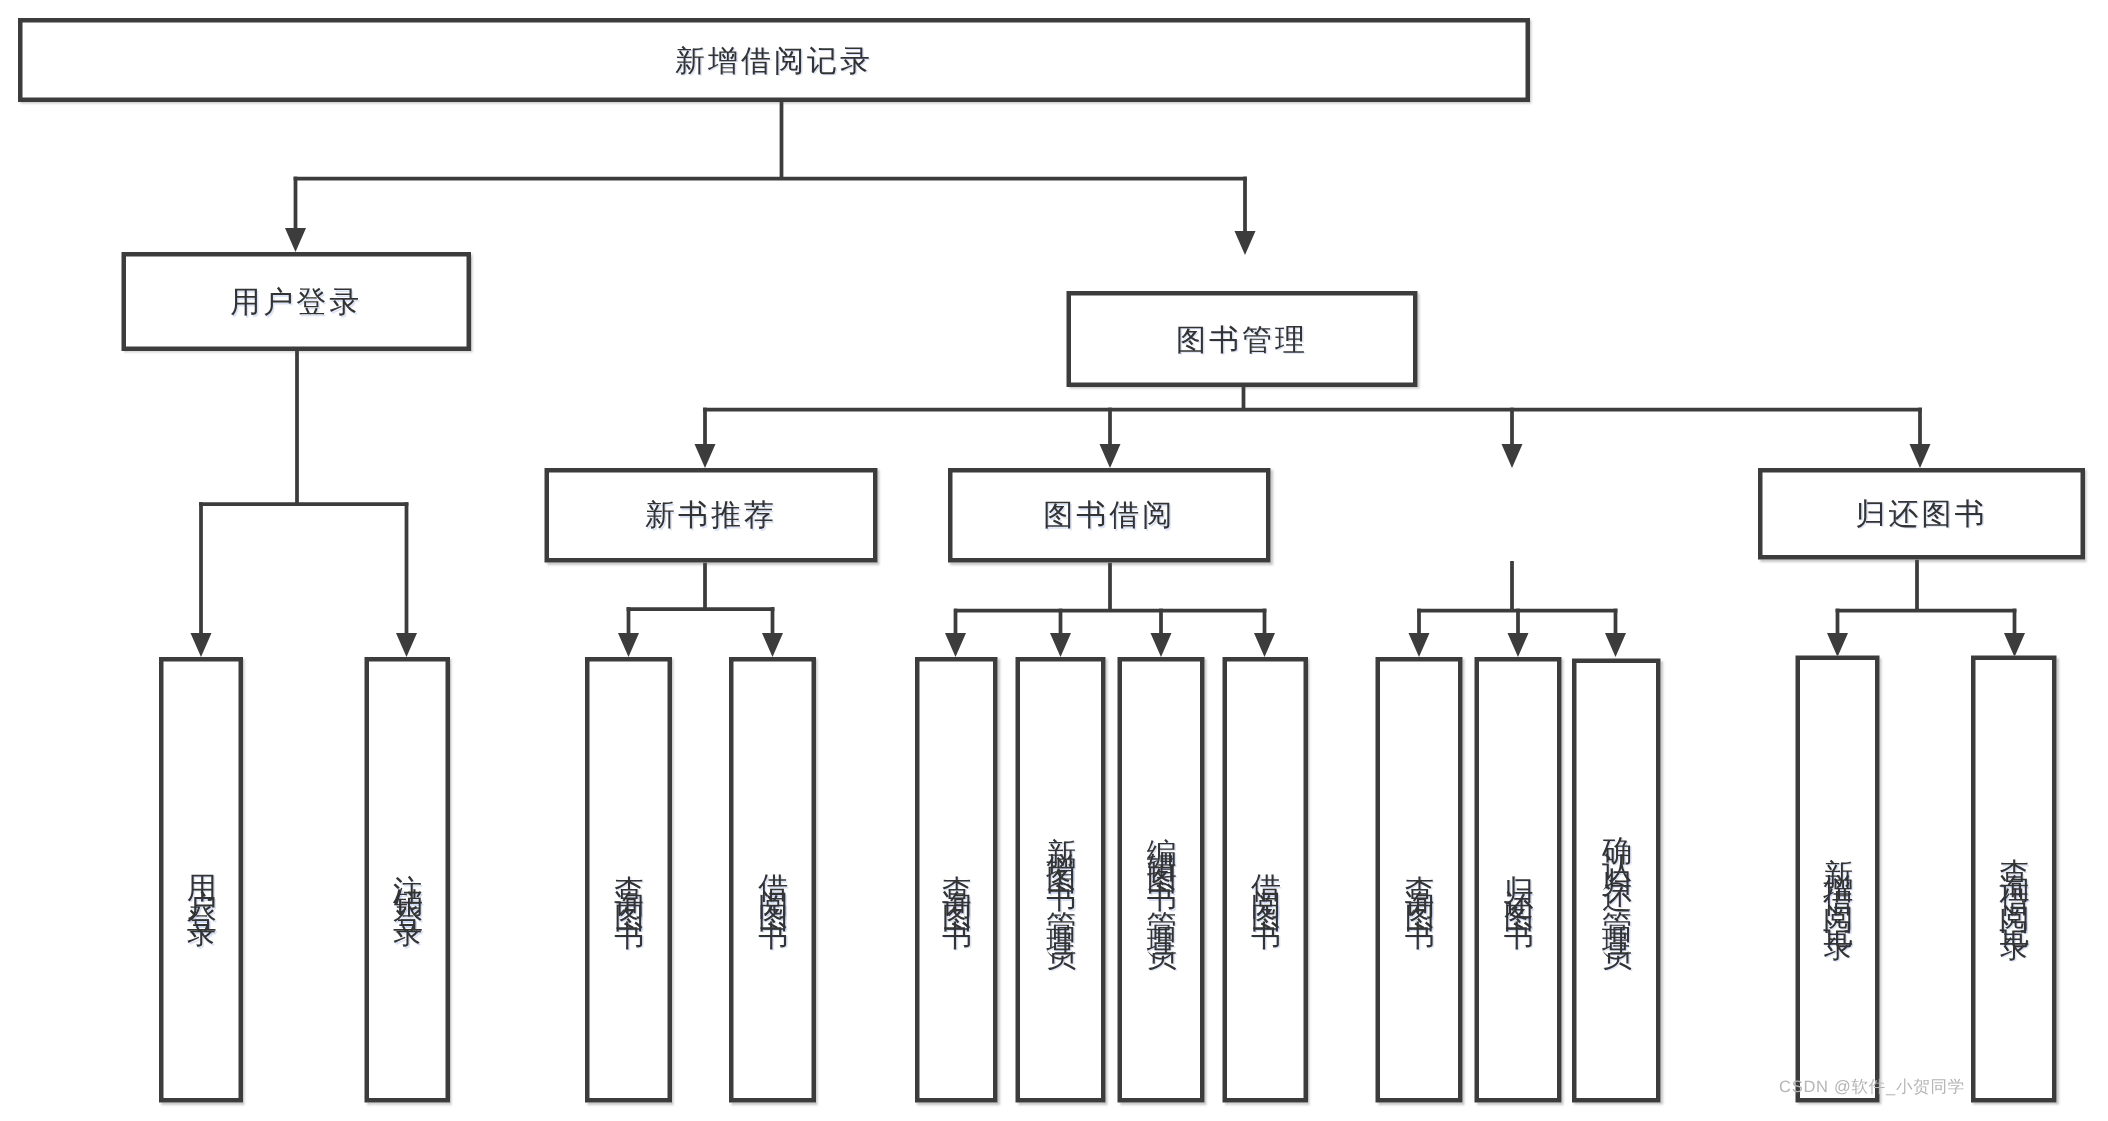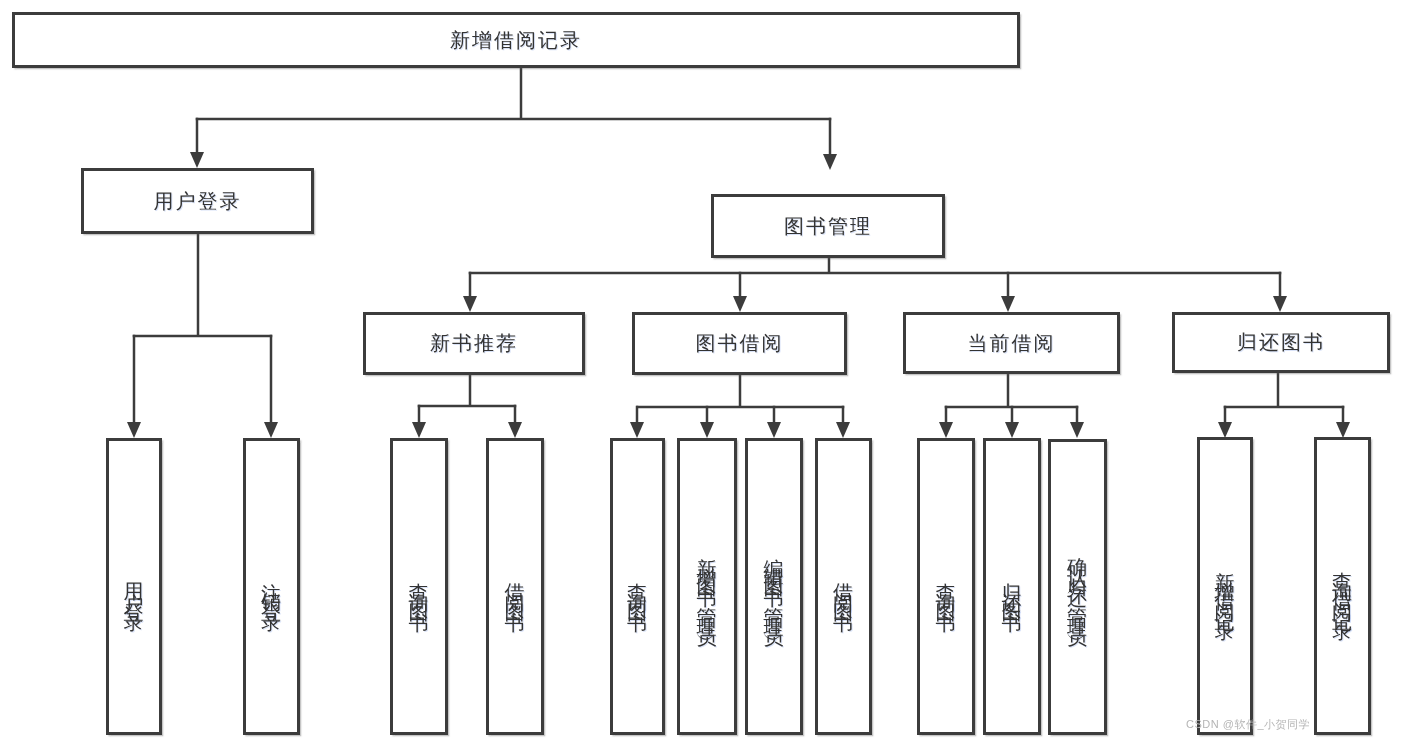--- a/index.html
+++ b/index.html
@@ -130,21 +130,20 @@
     </g>
   </svg>
 
   <div class="hbox glyph-shadow" style="left:12px;top:12px;width:1008px;height:56px;">新增借阅记录</div>
 
   <div class="hbox glyph-shadow" style="left:81px;top:168px;width:233px;height:66px;">用户登录</div>
   <div class="hbox glyph-shadow" style="left:711px;top:170px;width:234px;height:64px;margin-top:24px;">图书管理</div>
 
   <div class="hbox glyph-shadow" style="left:632px;top:312px;width:215px;height:63px;">图书借阅</div>
   <div class="hbox glyph-shadow" style="left:363px;top:312px;width:222px;height:63px;">新书推荐</div>
-  <div class="hbox glyph-shadow" style="left:903px;top:312px;width:217px;height:62px;">当前借阅</div>
   <div class="hbox glyph-shadow" style="left:1172px;top:312px;width:218px;height:61px;">归还图书</div>
 
   <div class="vbox" style="left:106px;top:438px;width:56px;height:297px;">
     <span class="glyph-shadow">用户登录</span>
   </div>
   <div class="vbox" style="left:243px;top:438px;width:57px;height:297px;">
     <span class="glyph-shadow">注销登录</span>
   </div>
 
   <div class="vbox" style="left:390px;top:438px;width:58px;height:297px;">

